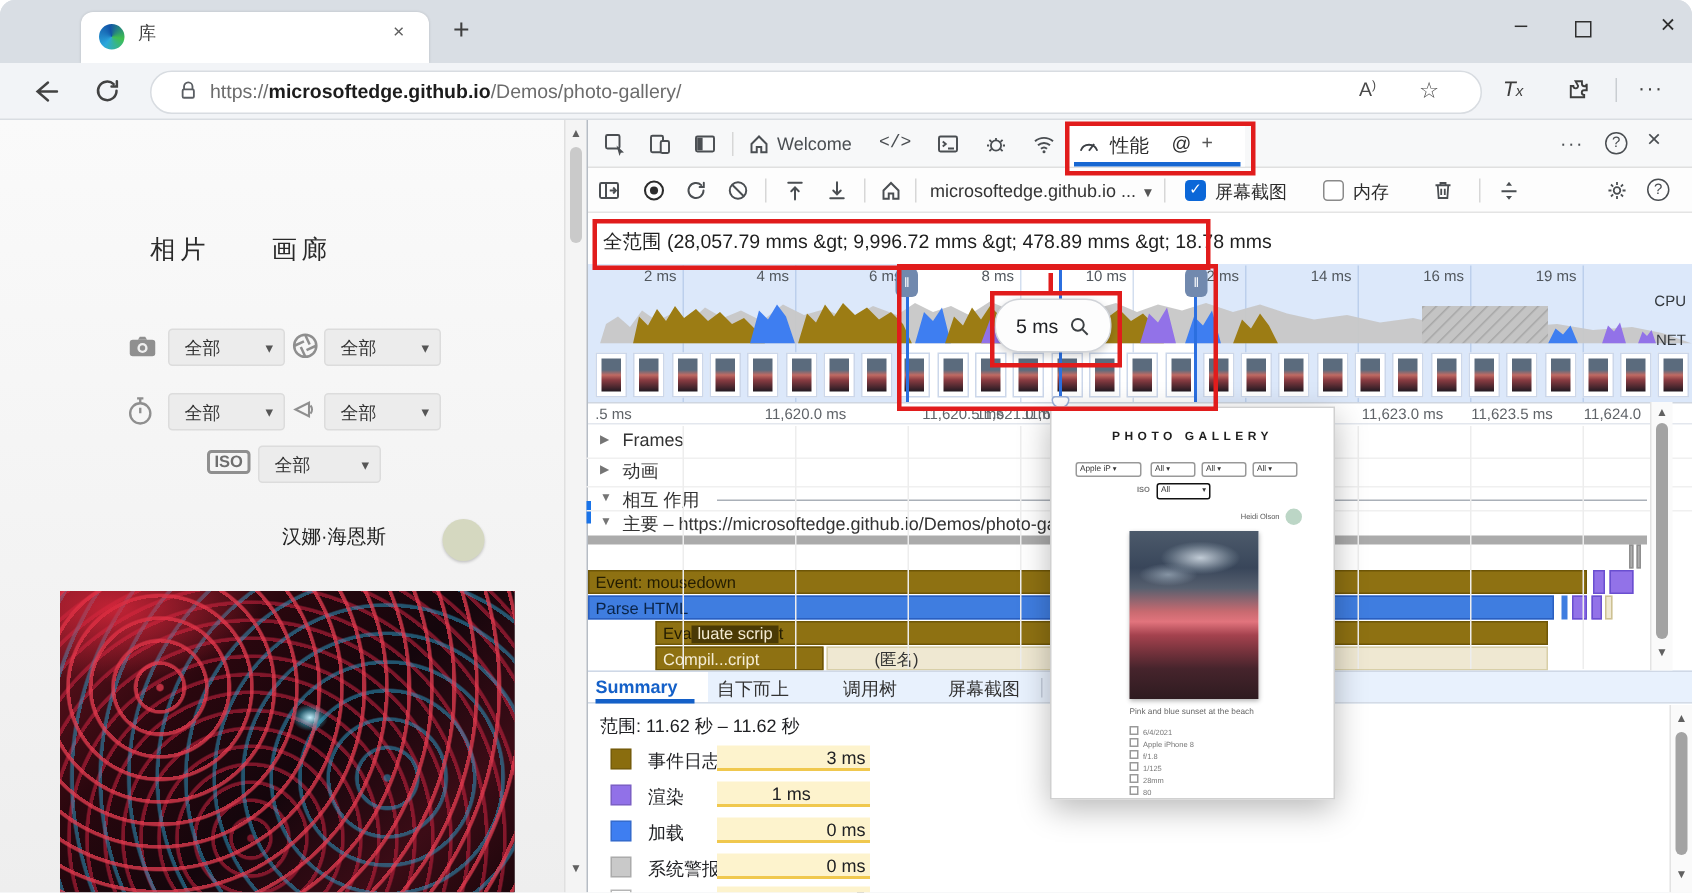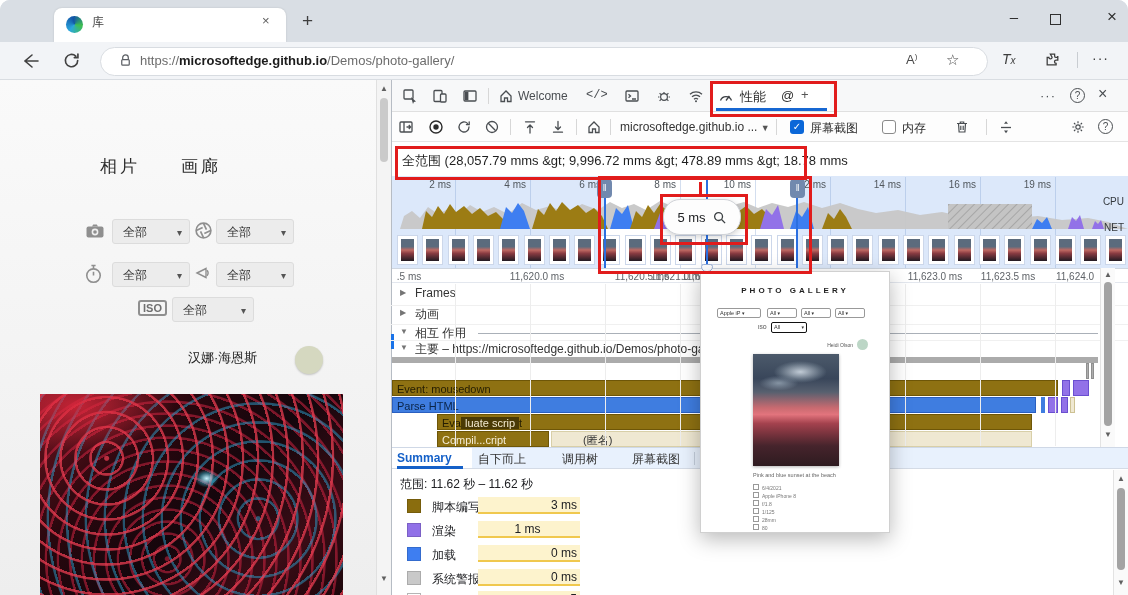--- a/index.html
+++ b/index.html
@@ -536,21 +536,21 @@
       <div class="thumb-img"></div>
     </div>
     <div class="thumb" style="position: absolute; left: 1105.4px;">
       <div class="thumb-img"></div>
     </div>
     <div class="btab" style="position: absolute; left: 397px; color: rgb(20, 96, 200); font-weight: bold; z-index: 2;">Summary</div>
     <div class="btab" style="position: absolute; left: 478px; color: rgb(51, 51, 51); font-weight: normal; z-index: 2;">自下而上</div>
     <div class="btab" style="position: absolute; left: 562px; color: rgb(51, 51, 51); font-weight: normal; z-index: 2;">调用树</div>
     <div class="btab" style="position: absolute; left: 632px; color: rgb(51, 51, 51); font-weight: normal; z-index: 2;">屏幕截图</div>
     <div style="position: absolute; left: 407px; top: 499px; width: 14px; height: 14px; background: rgb(138, 109, 14); border: 1px solid rgba(0, 0, 0, 0.15); box-sizing: border-box;"></div>
-    <div class="srow-label" style="position: absolute; left: 432px; top: 499px;">脚本编写</div>
+    <div class="srow-label" style="position: absolute; left: 432px; top: 499px;">事件日志</div>
     <div class="chip" style="position: absolute; left: 478px; top: 497px;">3 ms</div>
     <div style="position: absolute; left: 407px; top: 523px; width: 14px; height: 14px; background: rgb(145, 113, 232); border: 1px solid rgba(0, 0, 0, 0.15); box-sizing: border-box;"></div>
     <div class="srow-label" style="position: absolute; left: 432px; top: 523px;">渲染</div>
     <div class="chip" style="position: absolute; left: 478px; top: 521px; text-align: center;">1 ms</div>
     <div style="position: absolute; left: 407px; top: 547px; width: 14px; height: 14px; background: rgb(62, 126, 241); border: 1px solid rgba(0, 0, 0, 0.15); box-sizing: border-box;"></div>
     <div class="srow-label" style="position: absolute; left: 432px; top: 547px;">加载</div>
     <div class="chip" style="position: absolute; left: 478px; top: 545px;">0 ms</div>
     <div style="position: absolute; left: 407px; top: 571px; width: 14px; height: 14px; background: rgb(201, 201, 201); border: 1px solid rgba(0, 0, 0, 0.15); box-sizing: border-box;"></div>
     <div class="srow-label" style="position: absolute; left: 432px; top: 571px;">系统警报</div>
     <div class="chip" style="position: absolute; left: 478px; top: 569px;">0 ms</div>

